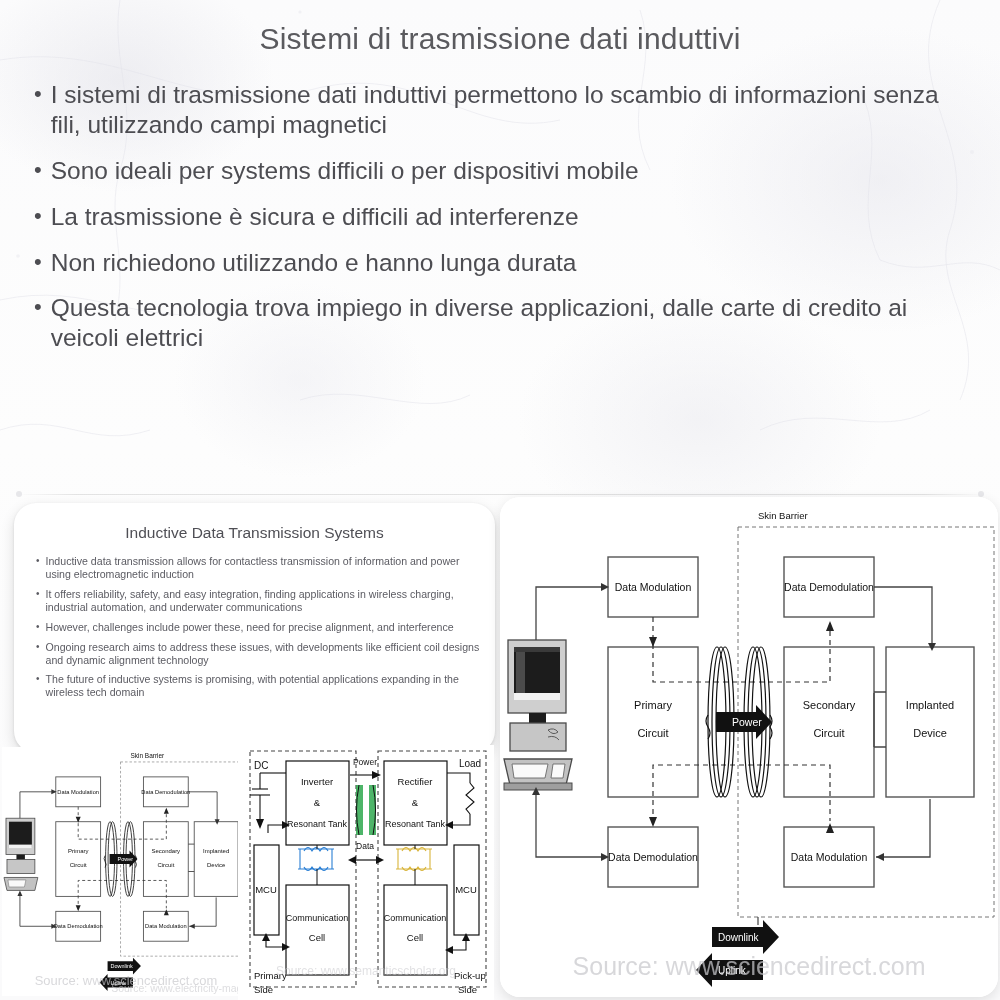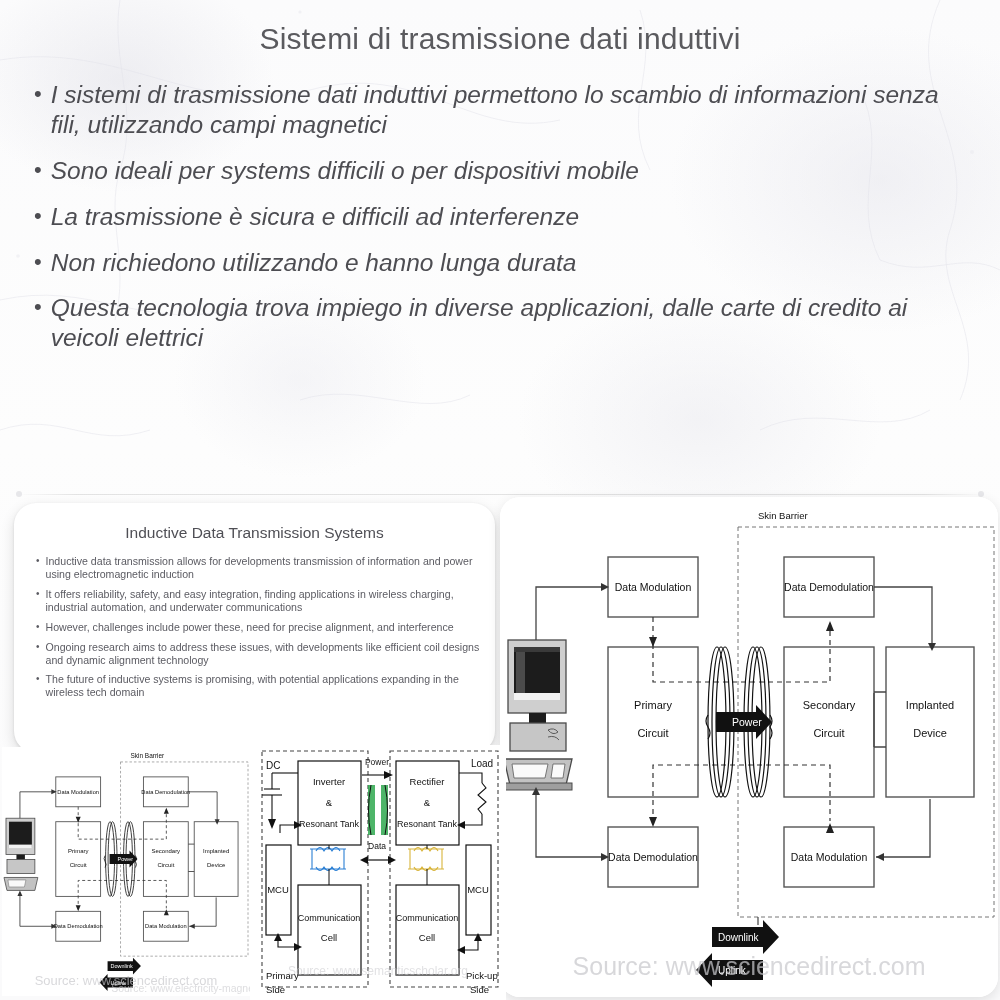--- a/index.html
+++ b/index.html
@@ -27,21 +27,21 @@
   #title{
     position:absolute;top:22px;left:0;width:1000px;text-align:center;
     font-size:30px;color:#5a5a5e;letter-spacing:.2px;font-weight:400;
   }
   #bullets{position:absolute;top:80px;left:34px;width:930px;}
   .b{
     display:flex;align-items:flex-start;
     color:#4d4d52;font-size:24.5px;line-height:1.22;margin-bottom:16px;
   }
   .b .dot{flex:0 0 auto;margin-right:9px;font-size:22px;line-height:1.25;}
-  .b .txt{flex:1 1 auto;font-style:italic;}
+  .b .txt{flex:1 1 auto;}
 
   
   #divider{position:absolute;left:18px;top:494px;width:964px;height:1px;
     background:linear-gradient(90deg,rgba(0,0,0,0) 0%,rgba(0,0,0,.10) 6%,rgba(0,0,0,.10) 94%,rgba(0,0,0,0) 100%);}
   #divider-dot-l{position:absolute;left:16px;top:491px;width:6px;height:6px;border-radius:50%;background:#e7e7ea;}
   #divider-dot-r{position:absolute;left:978px;top:491px;width:6px;height:6px;border-radius:50%;background:#e7e7ea;}
 
   
   #bottom{position:absolute;left:0;top:495px;width:1000px;height:505px;}
 
@@ -61,21 +61,21 @@
 
   
   #right-panel{
     position:absolute;left:500px;top:2px;width:498px;height:500px;
     background:#fff;border-radius:20px;
     box-shadow:0 4px 13px rgba(0,0,0,.11);
     overflow:hidden;
   }
   
   #mini-left{position:absolute;left:2px;top:248px;width:248px;height:257px;overflow:hidden;}
-  #mini-mid{position:absolute;left:250px;top:250px;width:256px;height:255px;overflow:hidden;
+  #mini-mid{position:absolute;left:238px;top:250px;width:256px;height:255px;overflow:hidden;
     background:#e5e5e5;}
 
   svg{display:block;}
   .wm{fill:#c9c9cd;font-family:"Liberation Sans",sans-serif;}
   .dlabel{font-family:"Liberation Sans",sans-serif;fill:#111;}
 </style>
 </head>
 <body>
 
 <div id="texture">
@@ -133,21 +133,21 @@
 <div id="divider-dot-l"></div>
 <div id="divider-dot-r"></div>
 
 <div id="bottom">
 
   <div id="card">
     <div id="card-title">Inductive Data Transmission Systems</div>
     <div id="card-bullets">
       <div class="cb">
         <span class="cdot">•</span>
-        <span>Inductive data transmission allows for developments transmission of information and power using electromagnetic induction</span>
+        <span>Inductive data transmission allows for contactless transmission of information and power using electromagnetic induction</span>
       </div>
       <div class="cb">
         <span class="cdot">•</span>
         <span>It offers reliability, safety, and easy integration, finding applications in wireless charging, industrial automation, and underwater communications</span>
       </div>
       <div class="cb">
         <span class="cdot">•</span>
         <span>However, challenges include power these, need for precise alignment, and interference</span>
       </div>
       <div class="cb">

